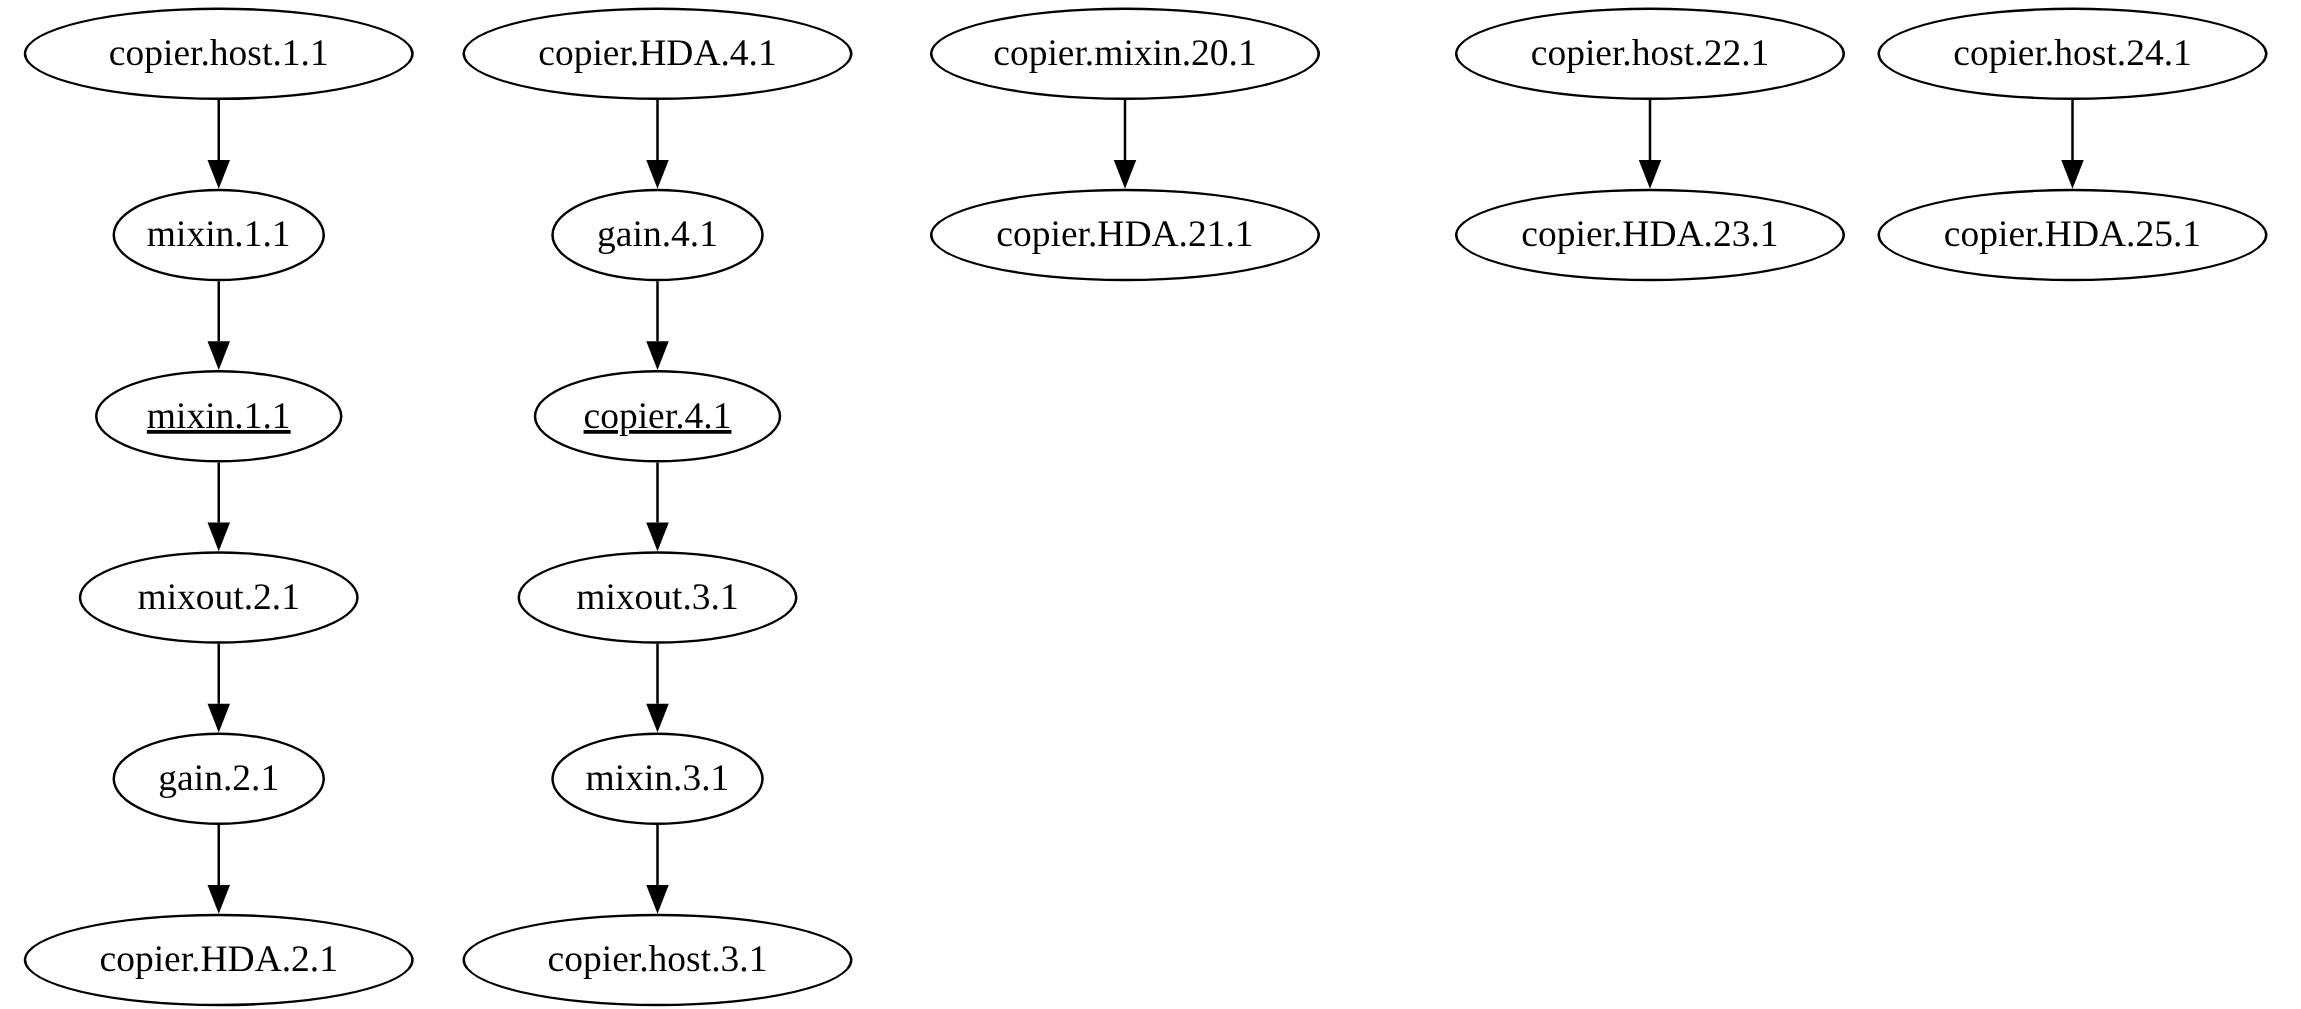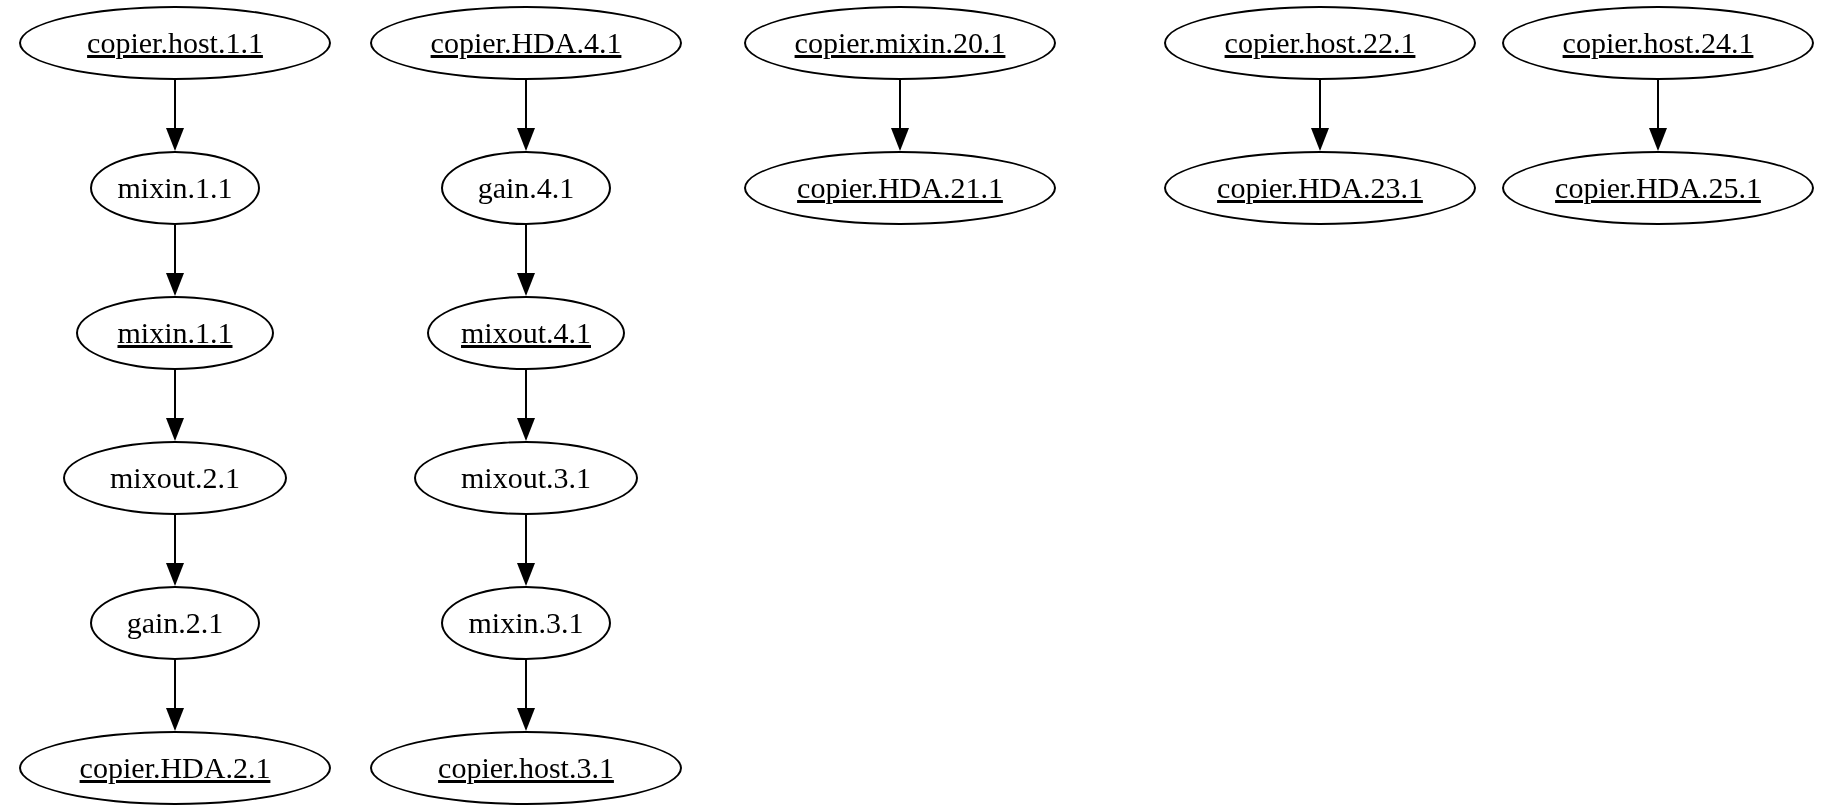--- a/index.html
+++ b/index.html
@@ -29,21 +29,21 @@
     border: 2px solid #000000;
     border-radius: 50%;
     background: #ffffff;
     color: #000000;
     font-size: 30px;
     line-height: 70px;
     text-align: center;
     white-space: nowrap;
     padding: 0 20px;
   }
-  .sz-copier  { min-width: 312px; text-decoration: underline; }
+  .sz-copier  { min-width: 312px; }
   .sz-mixout  { min-width: 224px; }
   .sz-mixin   { min-width: 198px; text-decoration: underline; }
   .sz-gain    { min-width: 170px; }
   .edge {
     height: 71px;
     display: flex;
     flex-direction: column;
     align-items: center;
   }
   .shaft {
@@ -98,21 +98,21 @@
     <div class="node sz-copier">copier.HDA.4.1</div>
     <div class="edge">
         <div class="shaft"></div>
         <div class="head"></div>
       </div>
     <div class="node sz-gain">gain.4.1</div>
     <div class="edge">
         <div class="shaft"></div>
         <div class="head"></div>
       </div>
-    <div class="node sz-mixin">mixout.4.1</div>
+    <div class="node sz-mixin">copier.4.1</div>
     <div class="edge">
         <div class="shaft"></div>
         <div class="head"></div>
       </div>
     <div class="node sz-mixout">mixout.3.1</div>
     <div class="edge">
         <div class="shaft"></div>
         <div class="head"></div>
       </div>
     <div class="node sz-gain">mixin.3.1</div>

